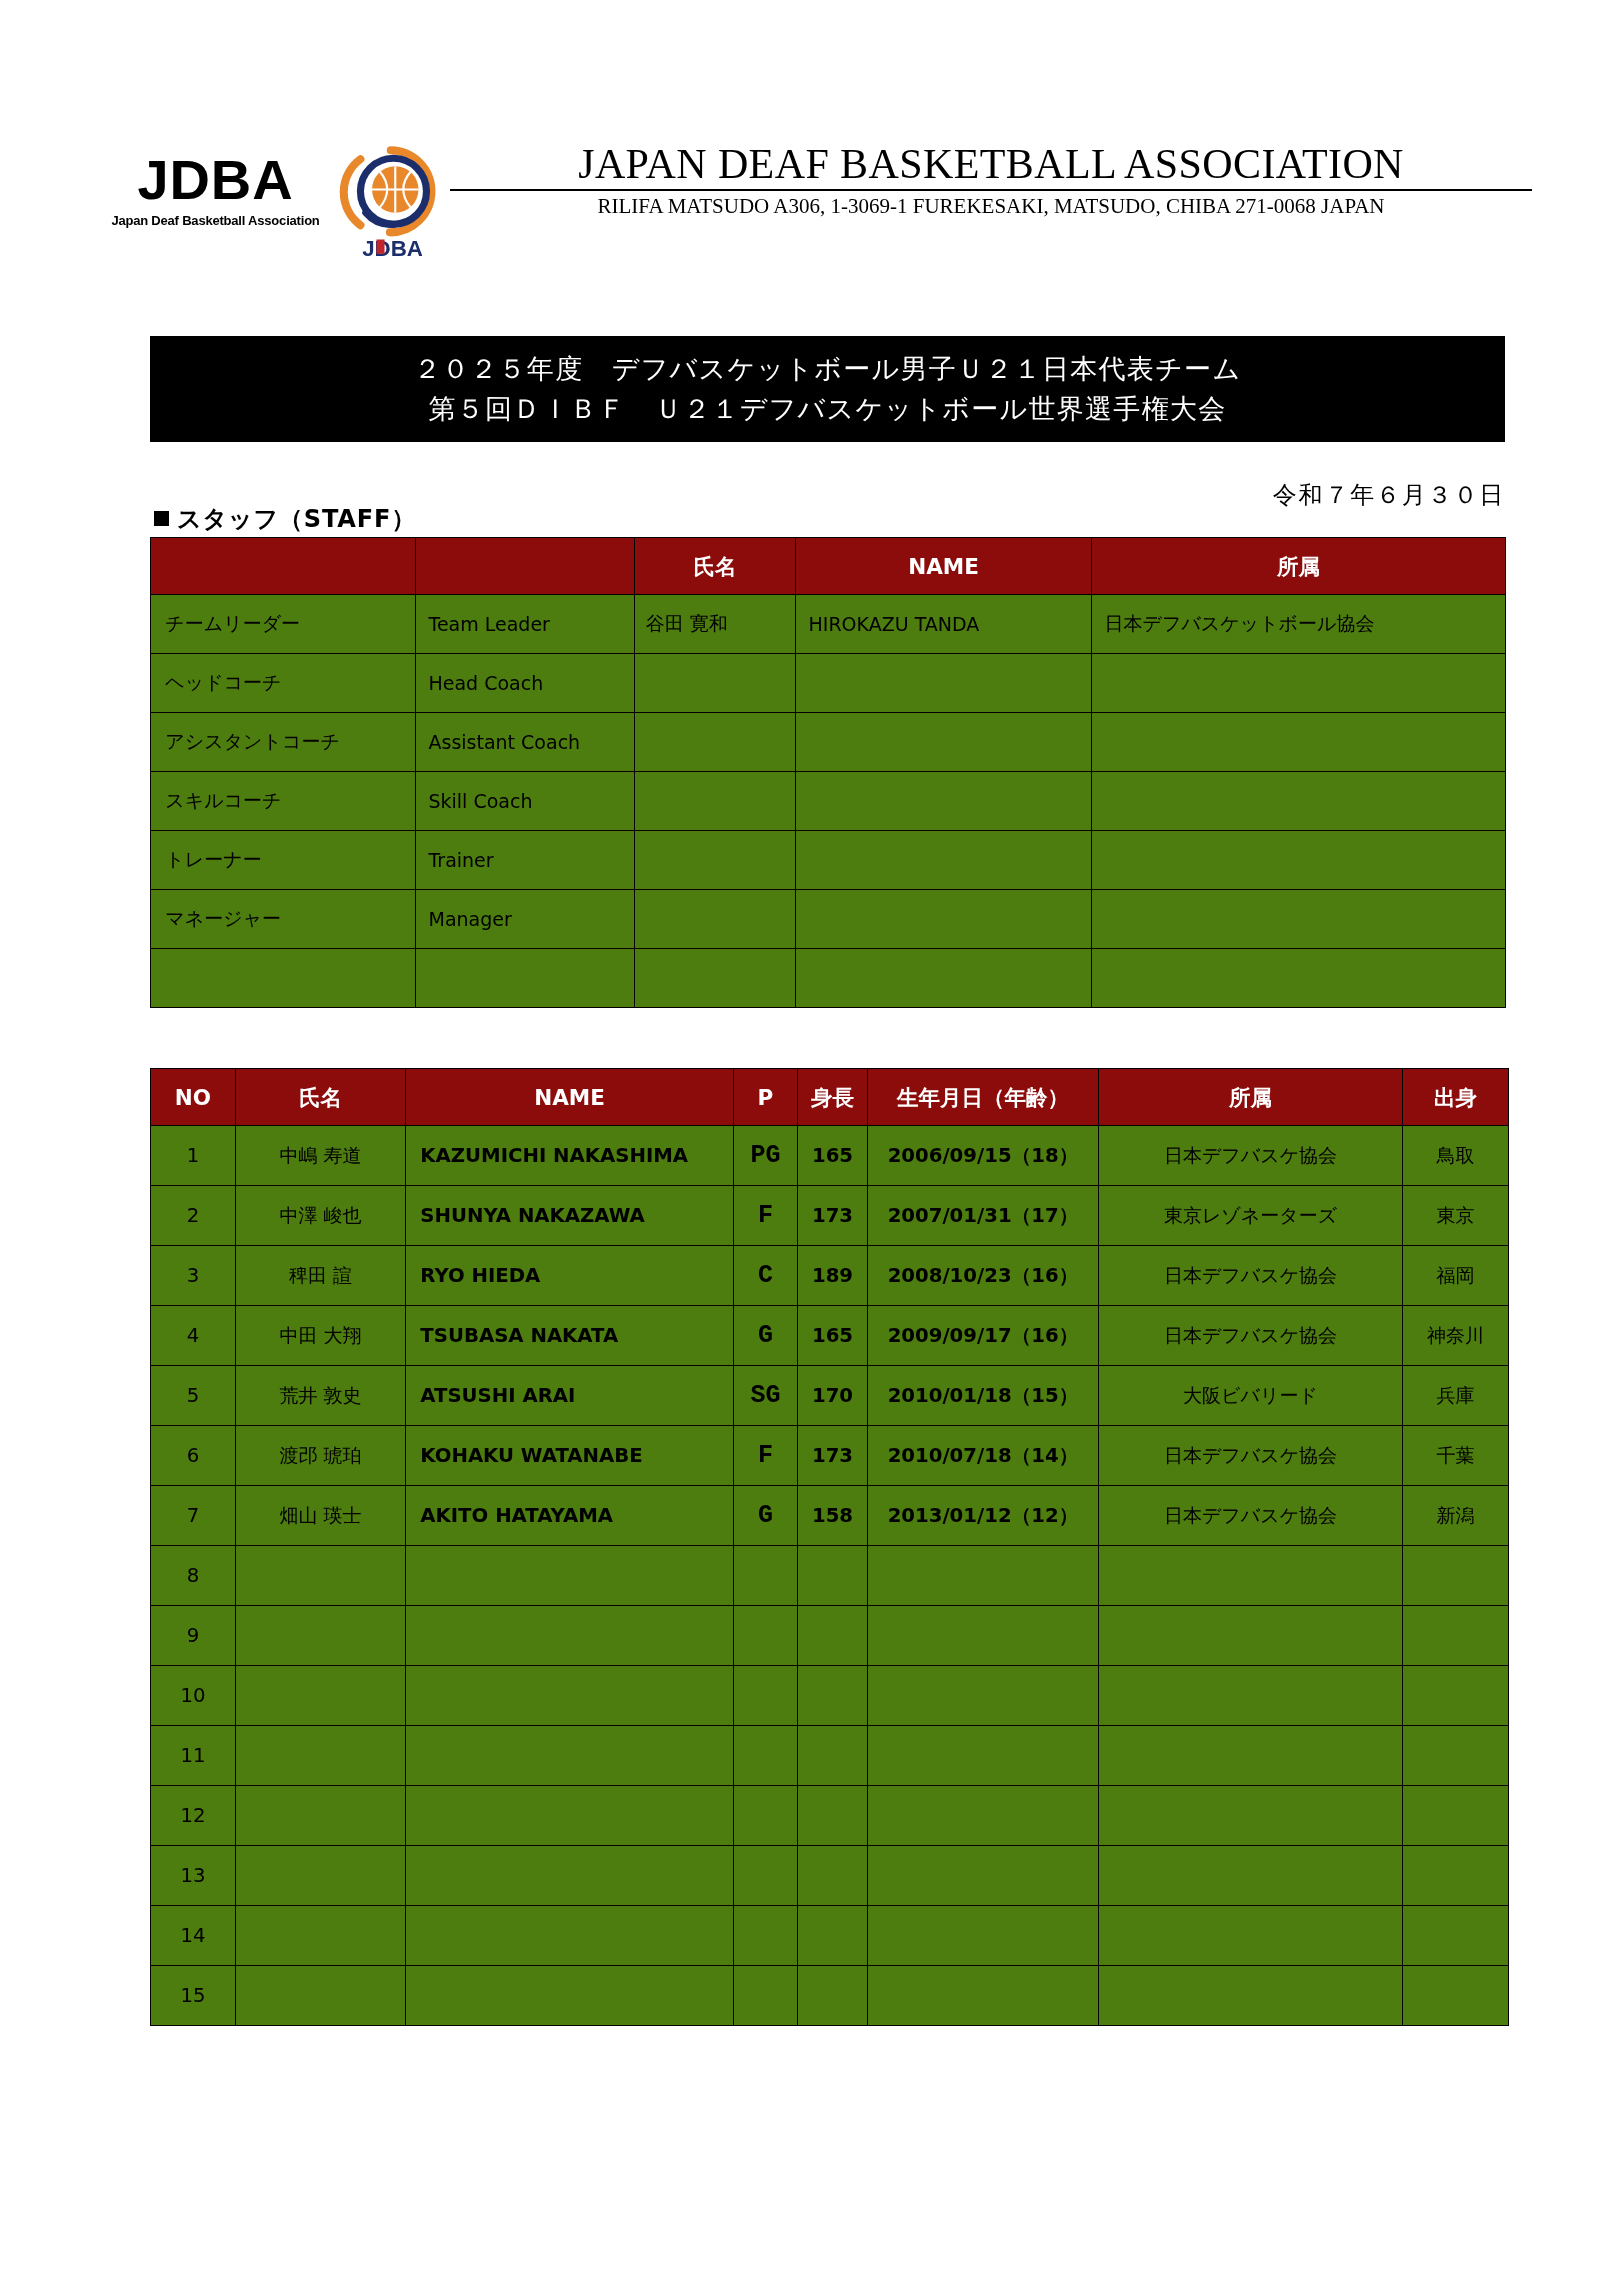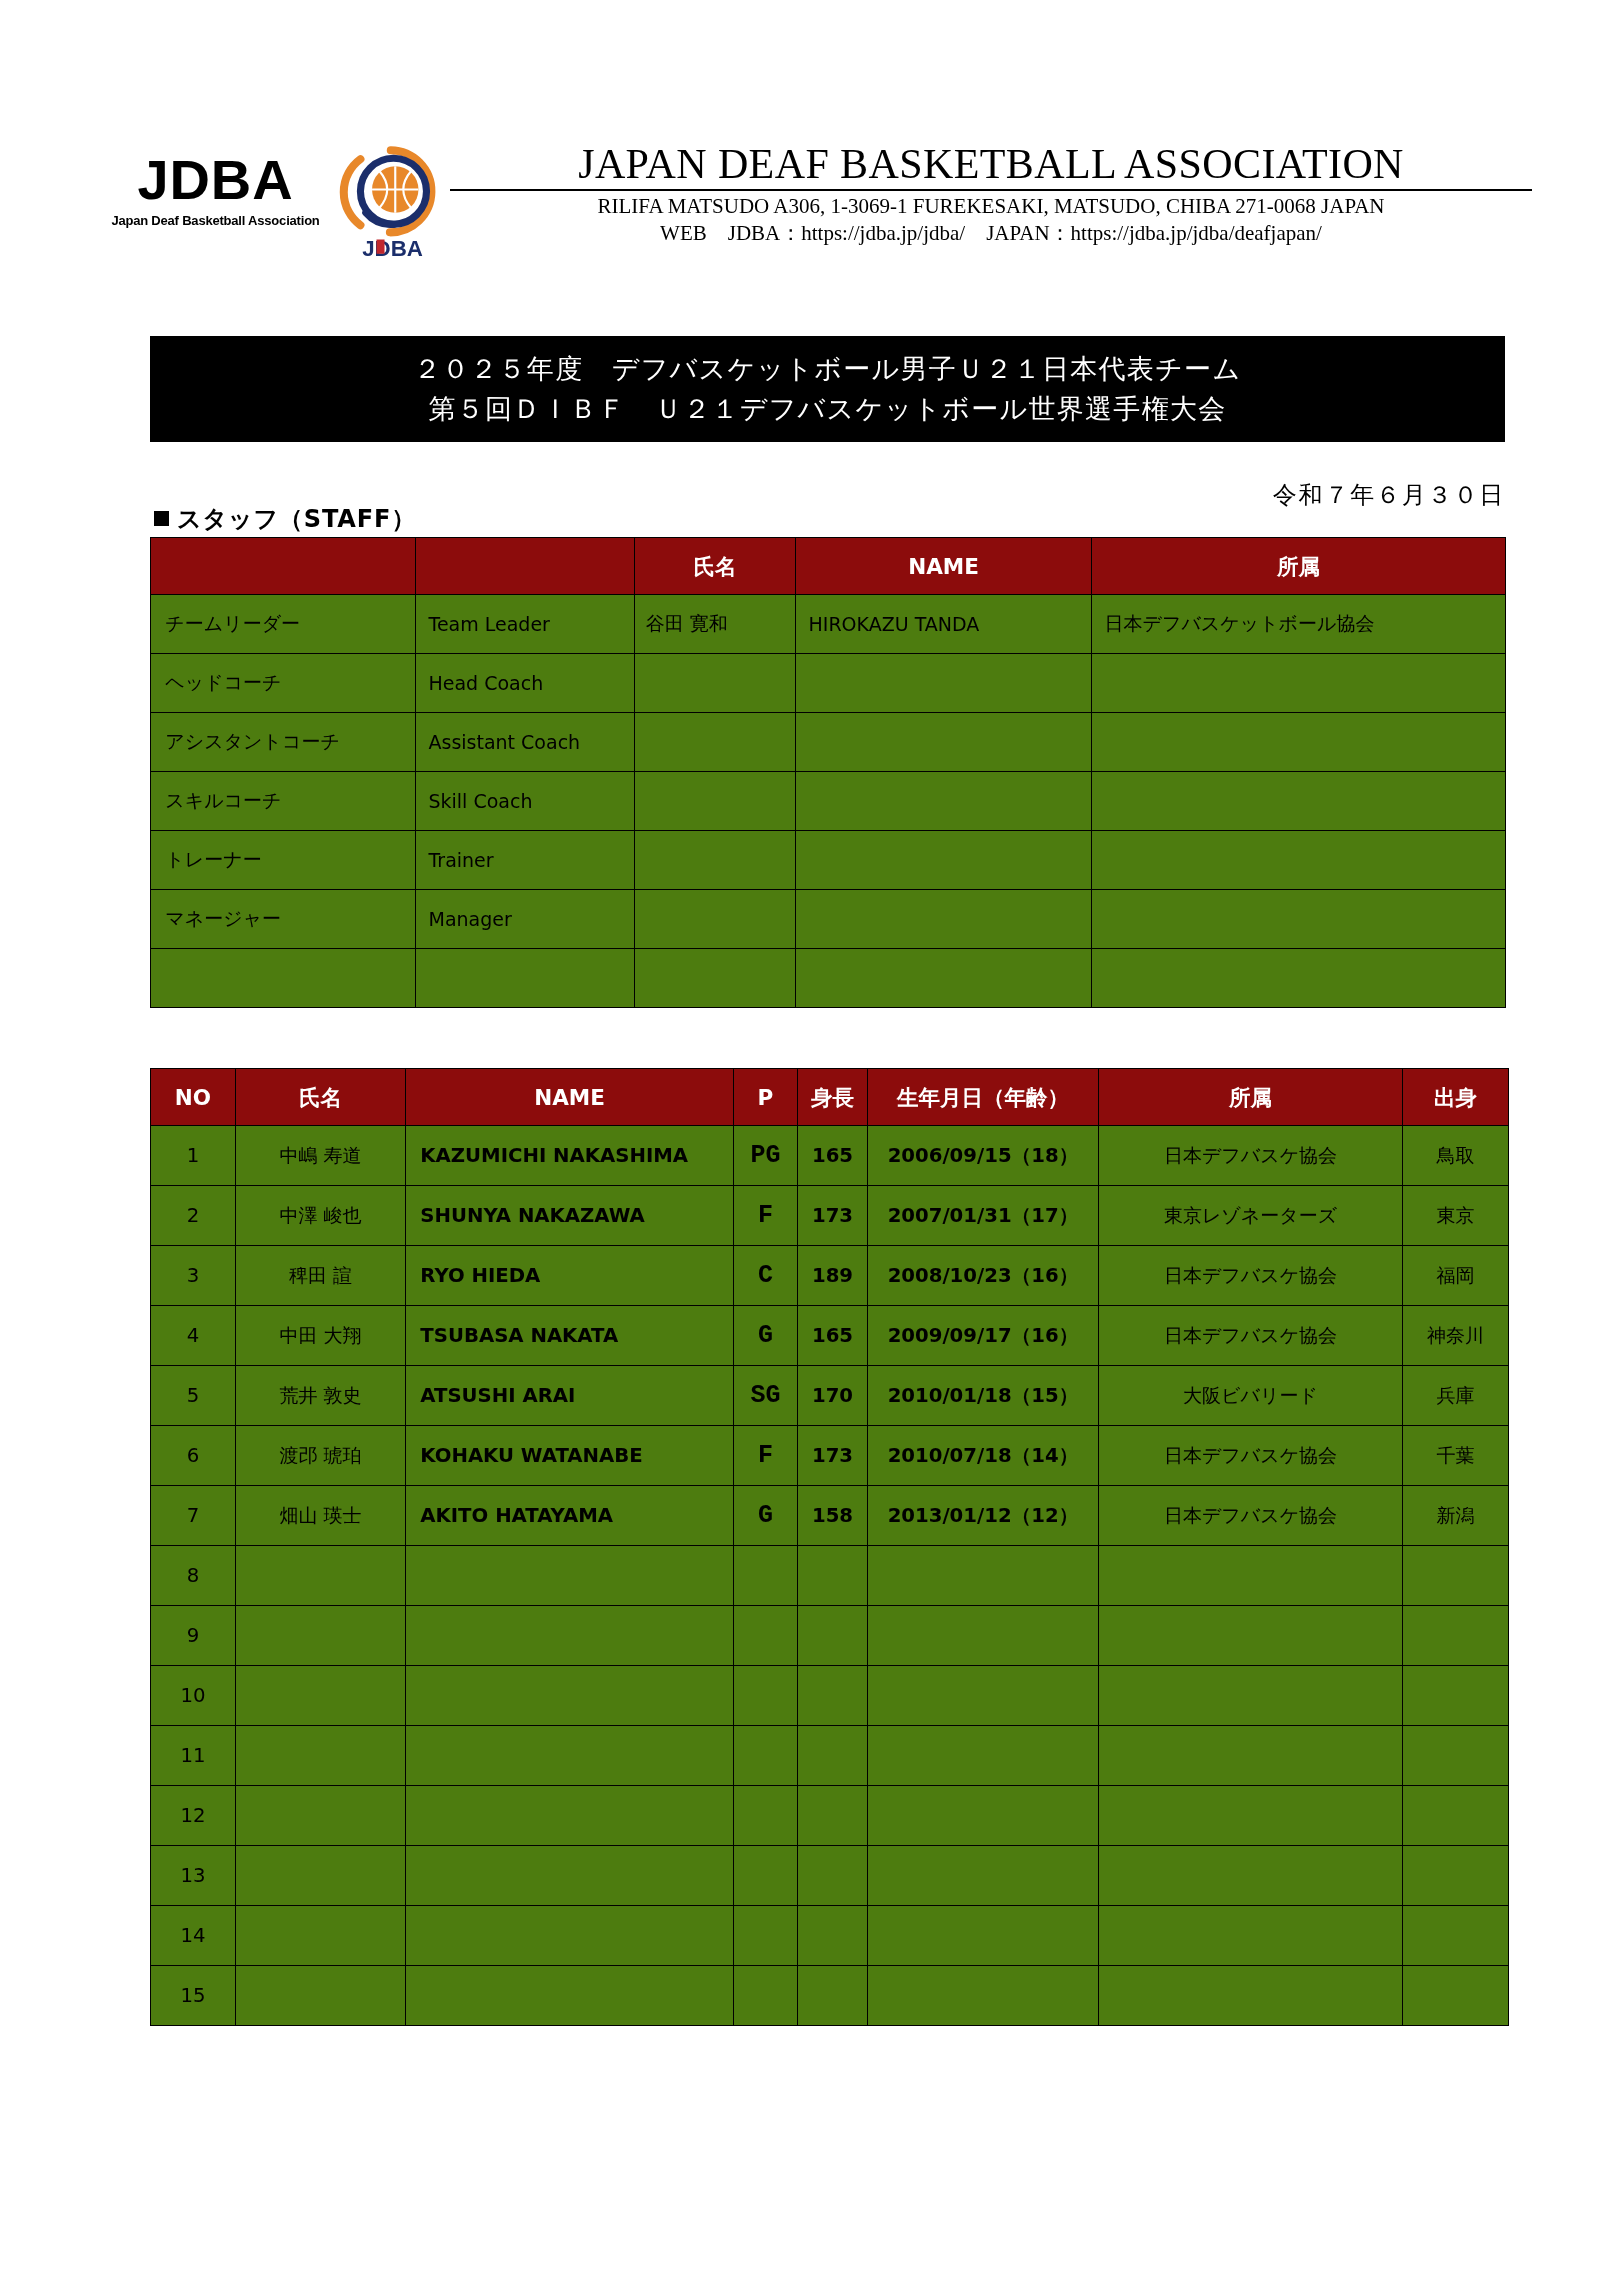--- a/index.html
+++ b/index.html
@@ -279,21 +279,20 @@
 
         <text x="60" y="126" text-anchor="middle" font-family="Liberation Sans, sans-serif" font-size="25" font-weight="bold" fill="#1B2E6B">JDBA</text>
         <rect x="42" y="108" width="9" height="16" fill="#C0272D"></rect>
       </svg>
     </div>
 
     <div class="lh-text">
       <div class="lh-title">JAPAN DEAF BASKETBALL ASSOCIATION</div>
       <div class="lh-rule"></div>
       <div class="lh-addr">RILIFA MATSUDO A306, 1-3069-1 FUREKESAKI, MATSUDO, CHIBA 271-0068 JAPAN</div>
-      <div class="lh-web">WEB　JDBA：https://jdba.jp/jdba/　JAPAN：https://jdba.jp/jdba/deafjapan/</div>
     </div>
   </div>
 
   <div class="banner">
     <div class="banner-line">２０２５年度　デフバスケットボール男子Ｕ２１日本代表チーム</div>
     <div class="banner-line">第５回ＤＩＢＦ　Ｕ２１デフバスケットボール世界選手権大会</div>
   </div>
 
   <div class="doc-date">令和７年６月３０日</div>
 

